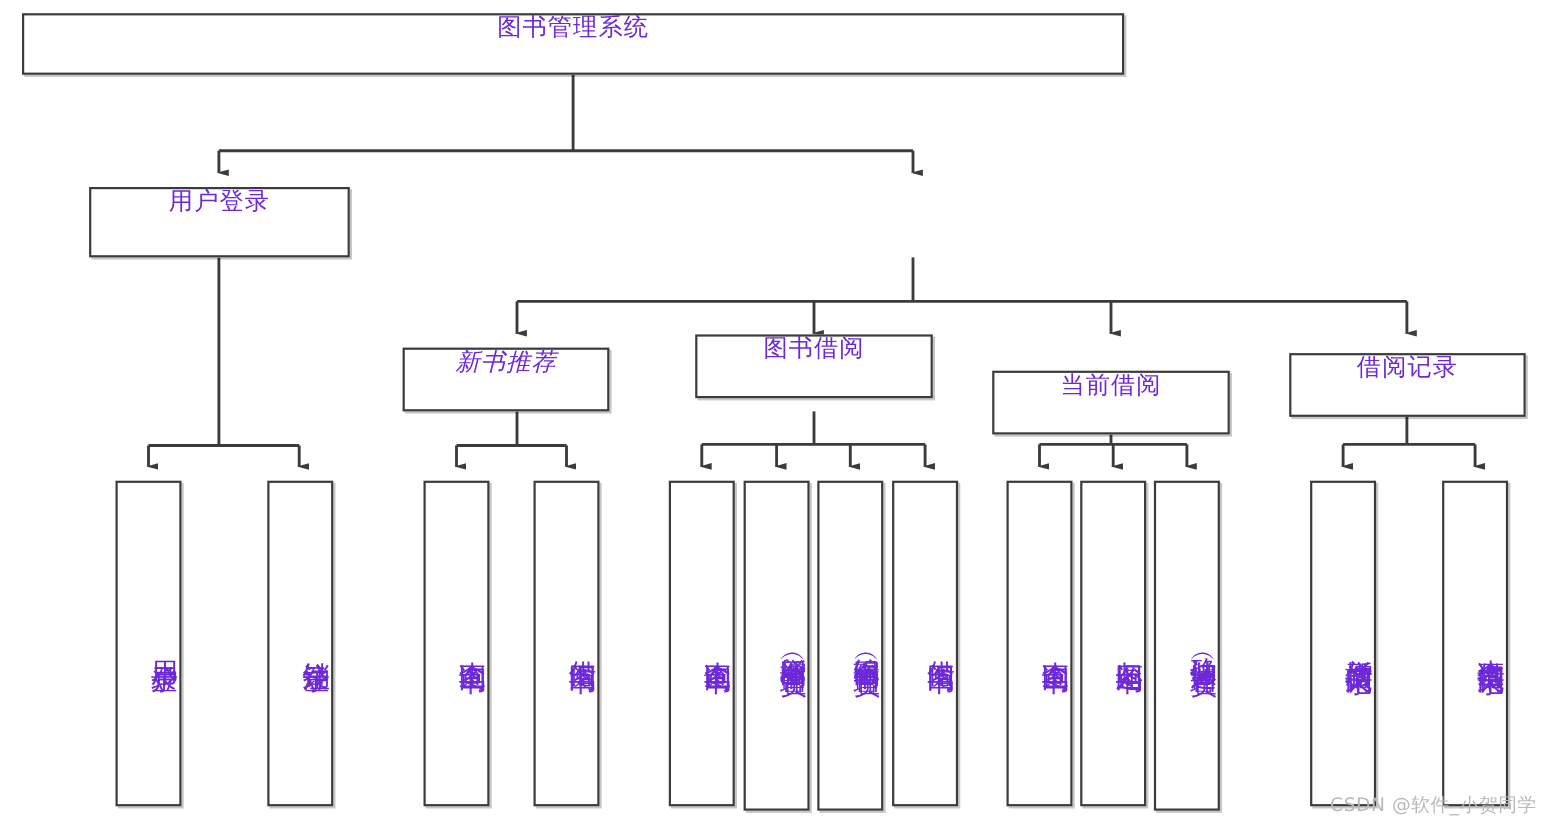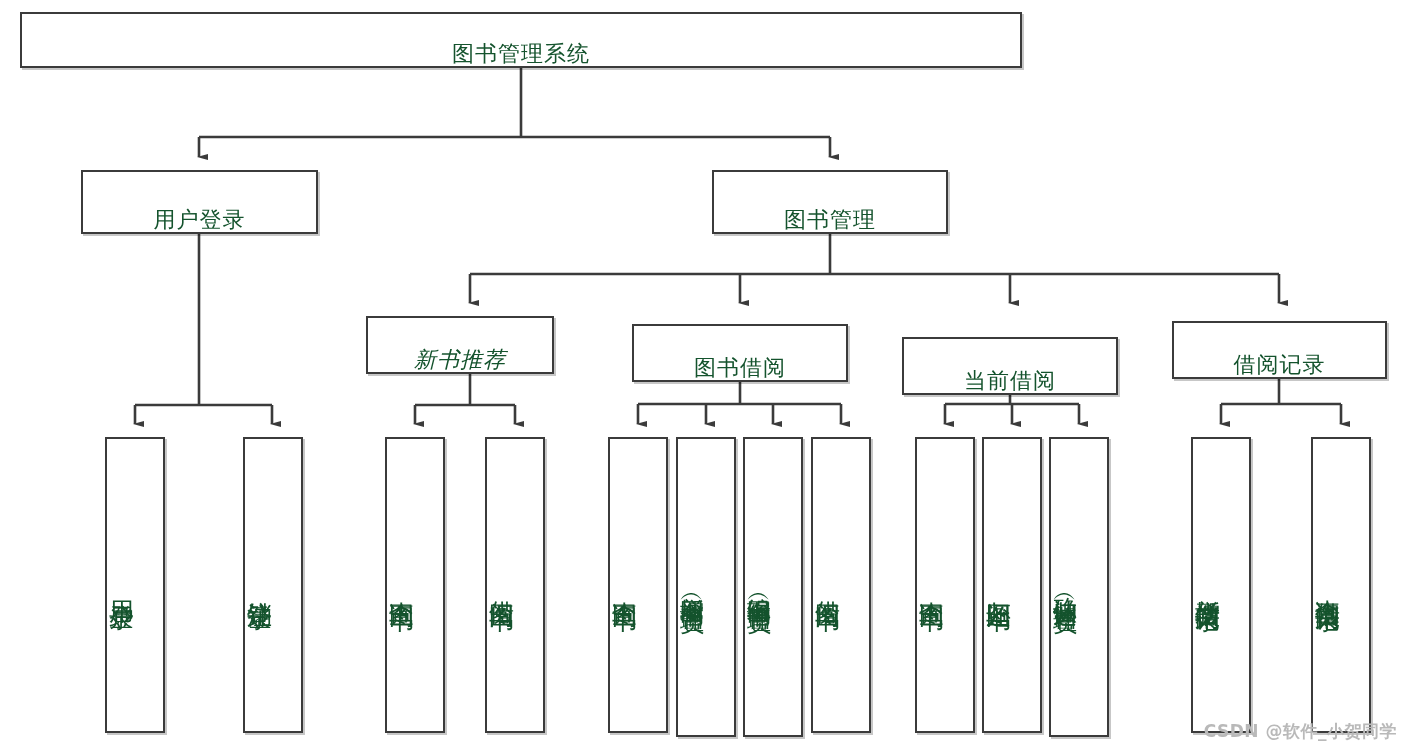--- a/index.html
+++ b/index.html
@@ -20,23 +20,23 @@
     left: 0; top: 0;
     width: 1405px; height: 747px;
     pointer-events: none;
   }
   .node {
     position: absolute;
     border: 2px solid #3b3b3b;
     background: #ffffff;
     box-shadow: 2px 2px 0 rgba(0,0,0,0.22);
     display: flex;
-    align-items: flex-end;
+    align-items: flex-start;
     justify-content: center;
-    color: #14532d;
+    color: #6d28d9;
   }
   .node.horiz {
     font-size: 22px;
     letter-spacing: 1px;
     line-height: 1.1;
   }
   .node.vert {
     writing-mode: vertical-rl;
     text-orientation: upright;
     font-size: 25px;
@@ -54,21 +54,20 @@
   }
   #watermark {
     position: absolute;
     right: 8px;
     bottom: 4px;
     font-size: 17px;
     color: #b9b9b9;
     letter-spacing: 0.5px;
     white-space: nowrap;
     font-family: "DejaVu Sans", "Liberation Sans", sans-serif;
-    font-weight: bold;
   }
 </style>
 </head>
 <body>
 
 <div id="canvas">
 
   <svg id="edges" viewBox="0 0 1405 747">
     <defs>
       <marker id="arrow" markerWidth="10" markerHeight="12" refX="3" refY="9" orient="auto" markerUnits="userSpaceOnUse">
@@ -119,28 +118,25 @@
     </g>
   </svg>
 
   <div class="node horiz" style="left:20px; top:12px; width:1002px; height:56px;">
     <span>图书管理系统</span>
   </div>
 
   <div class="node horiz" style="left:81px; top:170px; width:237px; height:64px;">
     <span>用户登录</span>
   </div>
-  <div class="node horiz" style="left:712px; top:170px; width:236px; height:64px;">
-    <span>图书管理</span>
-  </div>
 
   <div class="node horiz" style="left:366px; top:316px; width:188px; height:58px;font-style:italic;">
     <span>新书推荐</span>
   </div>
-  <div class="node horiz" style="left:632px; top:324px; width:216px; height:58px;">
+  <div class="node horiz" style="left:632px; top:304px; width:216px; height:58px;">
     <span>图书借阅</span>
   </div>
   <div class="node horiz" style="left:902px; top:316px; width:216px; height:58px;margin-top:21px;">
     <span>当前借阅</span>
   </div>
   <div class="node horiz" style="left:1172px; top:321px; width:215px; height:58px;">
     <span>借阅记录</span>
   </div>
 
   <div class="node vert" style="left:105px; top:437px; width:60px; height:296px;">

